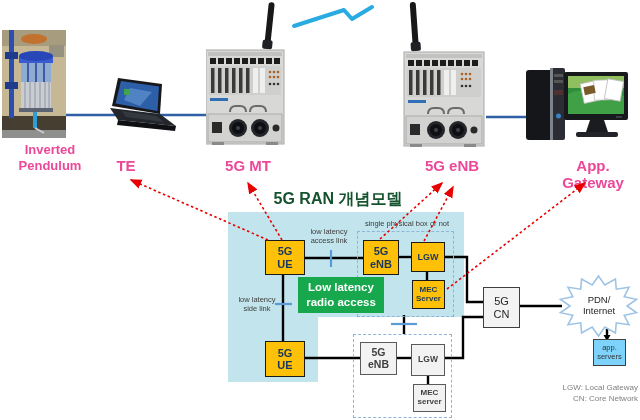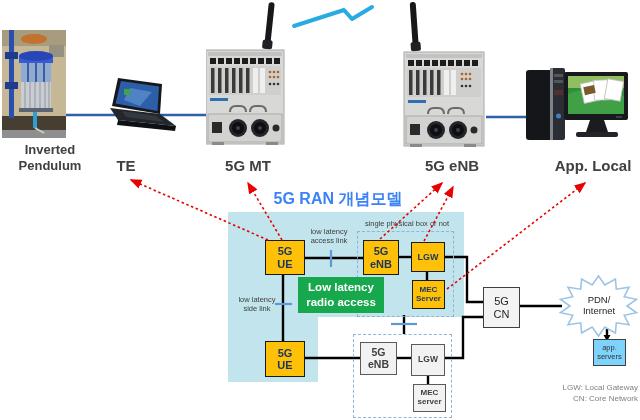--- a/index.html
+++ b/index.html
@@ -1,21 +1,21 @@
 <!DOCTYPE html>
 <html><head>
 <meta charset="utf-8">
 <style>
   html,body{margin:0;padding:0;background:#fff;}
   #canvas{position:relative;width:640px;height:420px;background:#fff;overflow:hidden;
           font-family:"Liberation Sans",sans-serif;}
   .abs{position:absolute;}
   svg{display:block;}
-  .hw-label{position:absolute;text-align:center;font-weight:bold;color:#404040;font-size:15px;}
-  .title{position:absolute;text-align:center;font-weight:bold;color:#3b82f6;font-size:16px;}
+  .hw-label{position:absolute;text-align:center;font-weight:bold;color:#ec4899;font-size:15px;}
+  .title{position:absolute;text-align:center;font-weight:bold;color:#14532d;font-size:16px;}
   .bluebg{position:absolute;background:#C2E4EC;}
   .dashedbox{position:absolute;border:1px dashed #8FB4D9;background:transparent;}
   .node{position:absolute;display:flex;flex-direction:column;align-items:center;justify-content:center;
         line-height:1.12;}
   .ybox{background:#FFC008;border:1.5px solid #1A1A1A;color:#17375E;font-weight:bold;}
   .gybox{background:#F2F2F2;border:1.5px solid #5A5A5A;color:#3F3F3F;font-weight:bold;}
   .cnbox{background:#F3F3F3;border:1.5px solid #3F3F3F;color:#262626;font-weight:500;}
   .appbox{background:#7dd3fc;border:1.3px solid #404040;color:#333;font-weight:500;}
   .greenbox{background:#17A74D;color:#fff;font-weight:bold;}
   .smalltext{position:absolute;color:#404040;font-size:7.5px;line-height:1.2;text-align:center;}
@@ -248,21 +248,21 @@
       <polygon points="70,56 84,56 88,68 66,68" fill="#1A1C20"></polygon>
       <rect x="56" y="68" width="42" height="5" rx="2" fill="#22242A"></rect>
       <rect x="96" y="52" width="6" height="2" fill="#3A3D44"></rect>
     </svg>
   </div>
 
   <div class="hw-label" style="left:2px;top:142px;width:96px;font-size:13px;line-height:1.25;">Inverted Pendulum</div>
   <div class="hw-label" style="left:98px;top:157px;width:56px;">TE</div>
   <div class="hw-label" style="left:212px;top:157px;width:72px;">5G MT</div>
   <div class="hw-label" style="left:418px;top:157px;width:68px;">5G eNB</div>
-  <div class="hw-label" style="left:548px;top:157px;width:90px;">App. Local</div>
+  <div class="hw-label" style="left:548px;top:157px;width:90px;">App. Gateway</div>
 
   <div class="title" style="left:243px;top:189px;width:190px;">5G RAN 개념모델</div>
 
   <div class="dashedbox" style="left:357px;top:231px;width:95px;height:84px;"></div>
   <div class="dashedbox" style="left:353px;top:334px;width:97px;height:82px;"></div>
 
   <div class="smalltext" style="left:352px;top:219px;width:110px;">single physical box or not</div>
 
   <div class="smalltext" style="left:303px;top:227px;width:52px;">
     <span>low latency</span><br>

